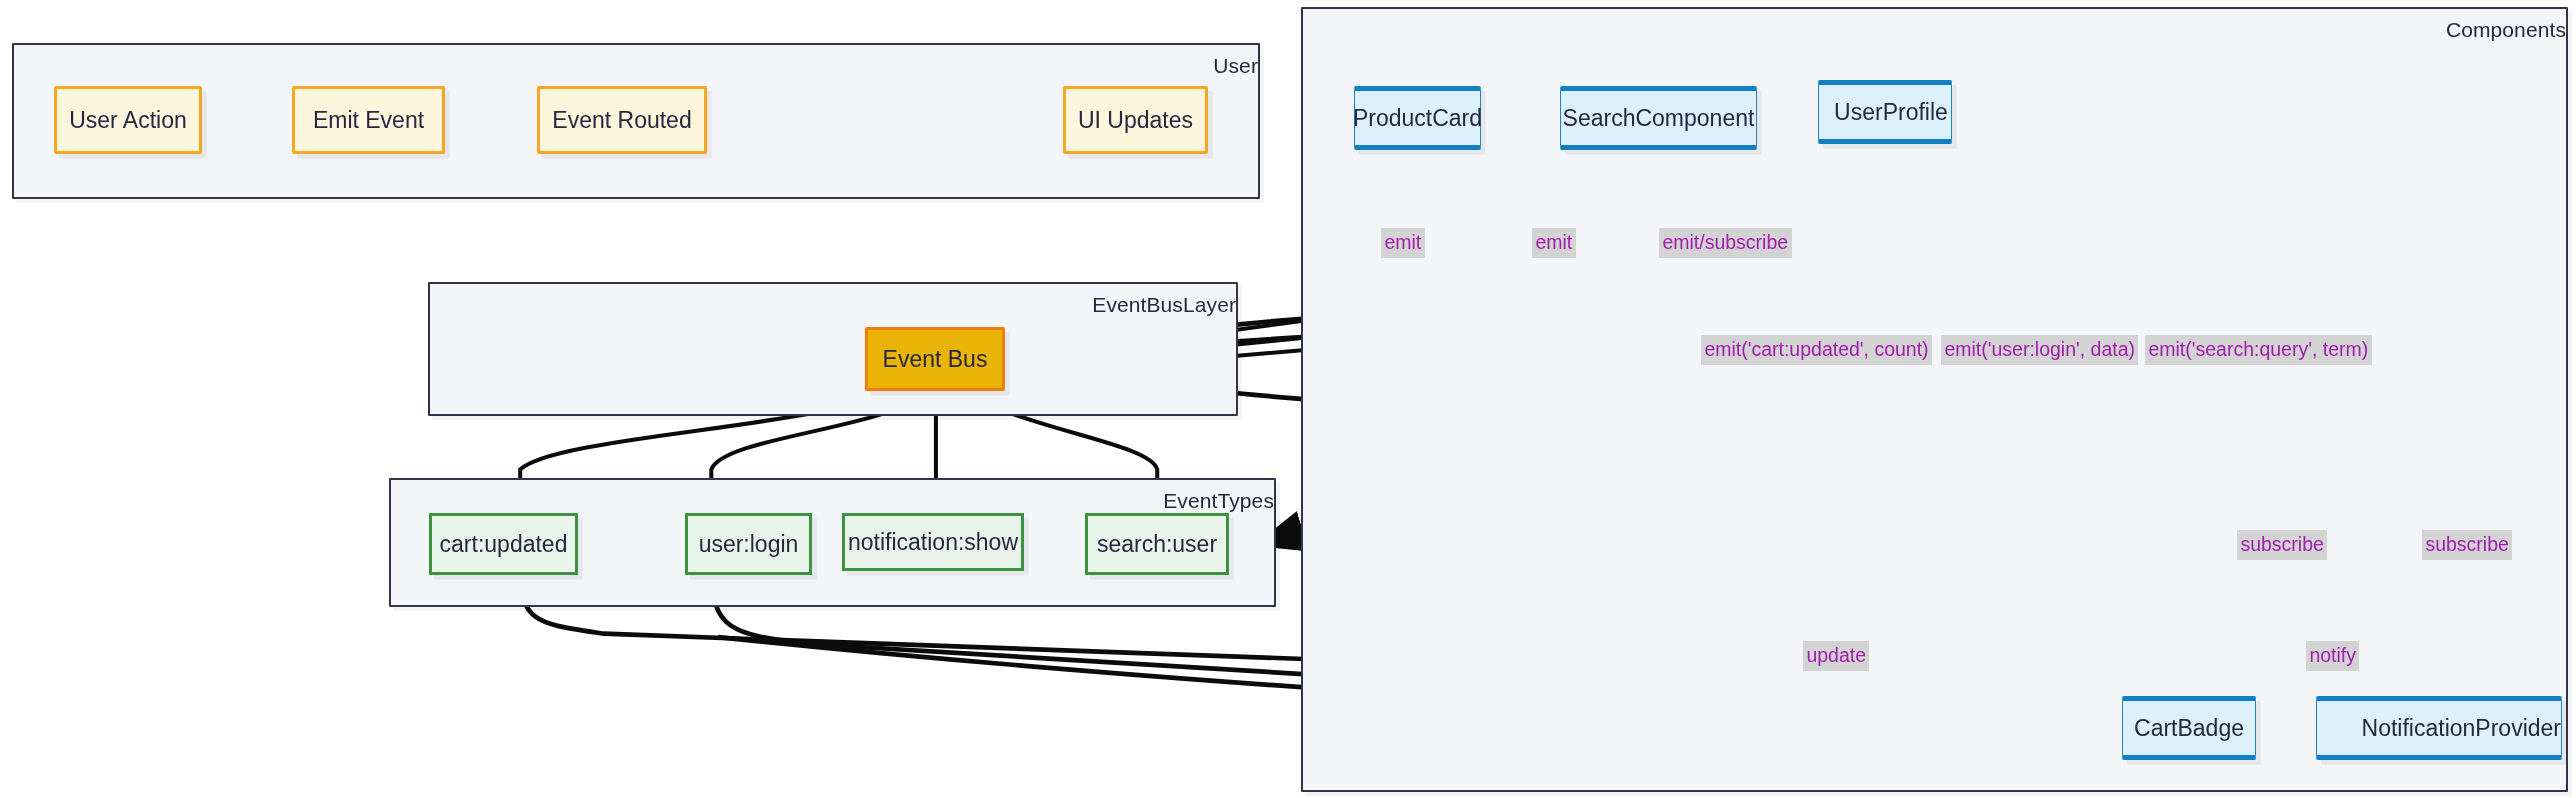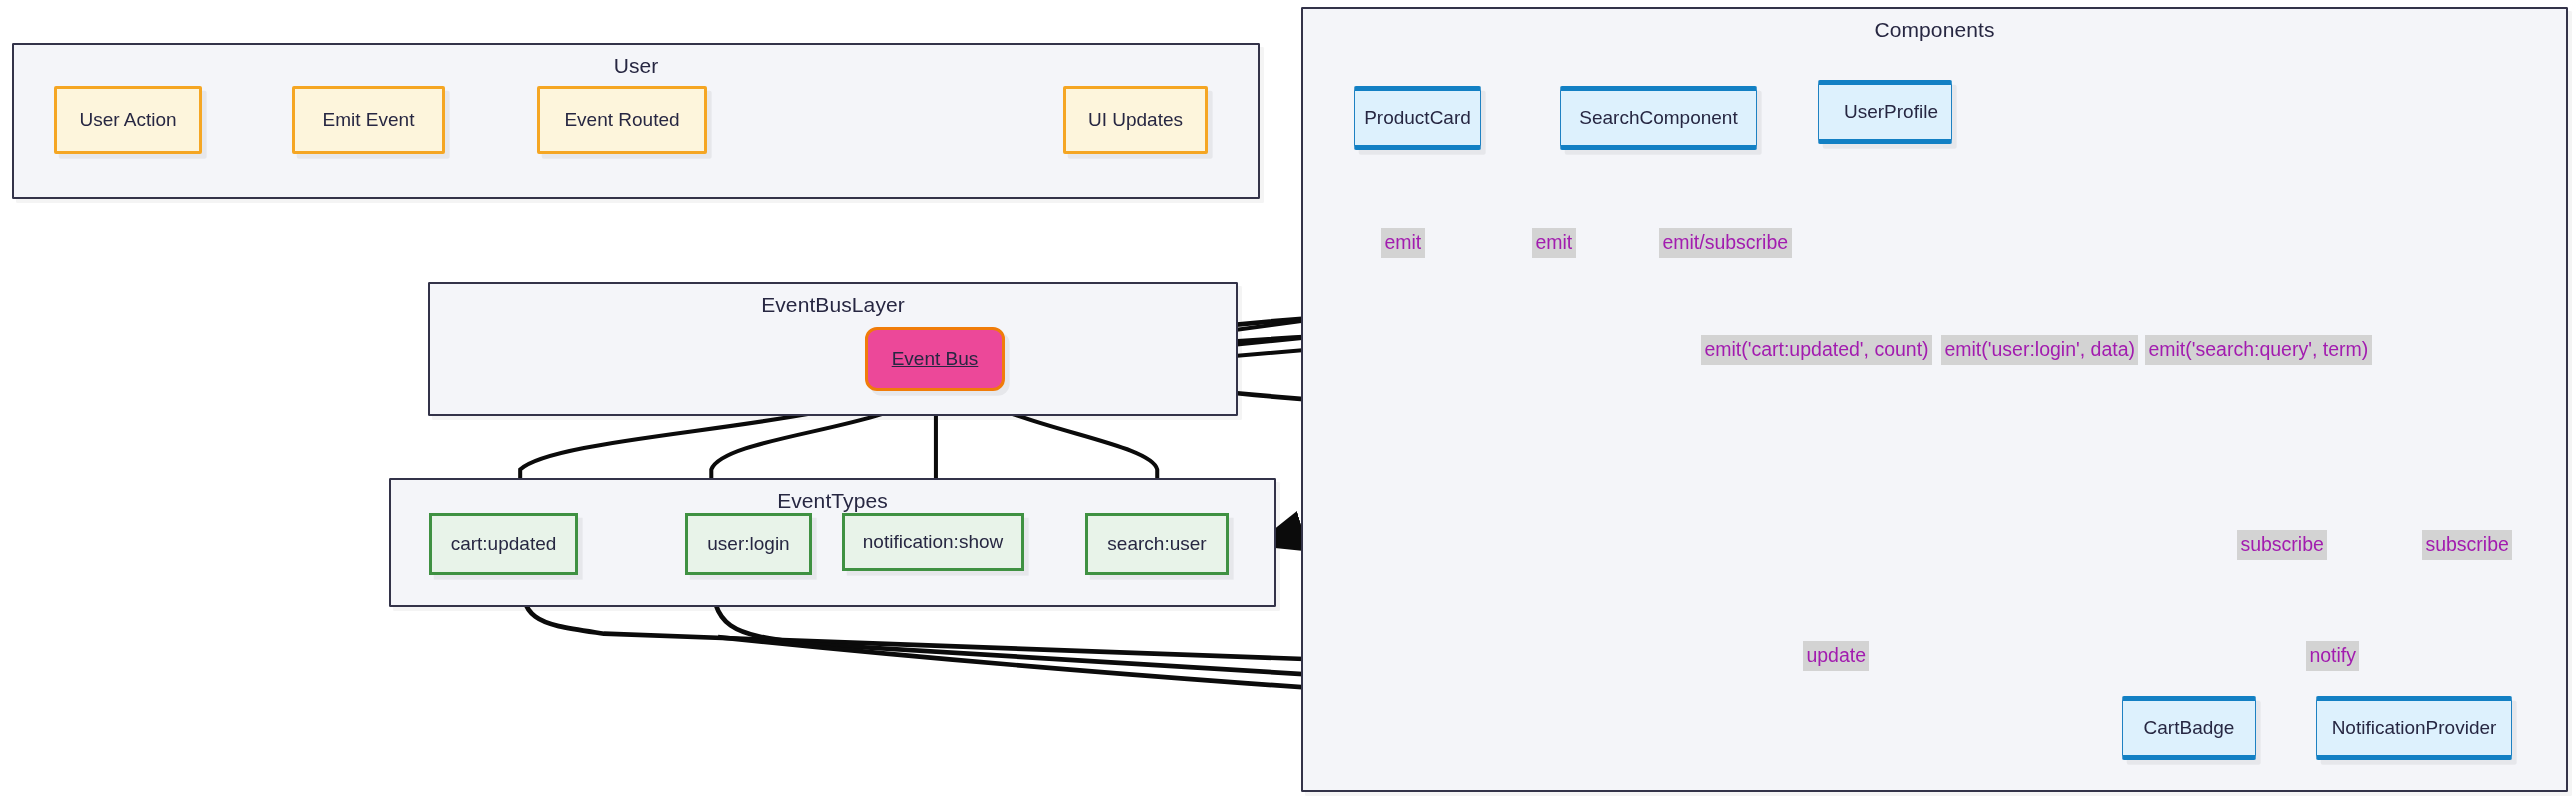--- a/index.html
+++ b/index.html
@@ -31,34 +31,34 @@
     border: 2px solid #333349;
     border-radius: 1.3px;
     box-shadow: 4px 4px 0 0 rgba(0,0,0,0.045);
     box-sizing: border-box;
   }
   .cluster-title {
     position: absolute;
     top: 9.4px;
     left: 0;
     width: 100%;
-    text-align: center;
+    text-align: right;
     font-size: 21px;
     color: #272742;
     letter-spacing: 0.1px;
     white-space: nowrap;
   }
   
   .node {
     position: absolute;
     box-sizing: border-box;
     display: flex;
     align-items: center;
     justify-content: center;
-    font-size: 19px;
+    font-size: 23px;
     color: #272742;
     white-space: nowrap;
     box-shadow: 4.7px 4.7px 0 0 rgba(0,0,0,0.055);
   }
   .node.flow {
     background: #fdf5dc;
     border: 3.4px solid #f5a623;
     border-radius: 2px;
   }
   .node.green {
@@ -67,24 +67,23 @@
     border-radius: 0;
   }
   .node.blue {
     background: #ddf1fd;
     border: 1.3px solid #1e81c2;
     border-top: 5.4px solid #1280c4;
     border-bottom: 5.4px solid #1280c4;
     border-radius: 2px;
   }
   .node.bus {
-    background: #ec4899;
+    background: #eab308;
     border: 3.4px solid #f07c0a;
-    border-radius: 12px;
-    text-decoration: underline;
+    border-radius: 2px;
   }
   
   .elabel {
     position: absolute;
     background: #d3d3d3;
     color: #a21caf;
     font-size: 19.5px;
     line-height: 1.0;
     padding: 4.7px 3.4px 6px 3.4px;
     white-space: nowrap;
@@ -185,21 +184,21 @@
   </div>
   <div class="node blue" style="left:1560px; top:86px; width:197px; height:64px;">
     <span>SearchComponent</span>
   </div>
   <div class="node blue" style="left:1818px; top:80px; width:134px; height:64px;padding-left:12px;">
     <span>UserProfile</span>
   </div>
   <div class="node blue" style="left:2122px; top:696px; width:134px; height:64px;">
     <span>CartBadge</span>
   </div>
-  <div class="node blue" style="left:2316px; top:696px; width:196px; height:64px;">
+  <div class="node blue" style="left:2316px; top:696px; width:246px; height:64px;justify-content:flex-end;">
     <span>NotificationProvider</span>
   </div>
 
   <div class="cluster" style="left:428px; top:282px; width:810px; height:134px;">
     <div class="cluster-title">EventBusLayer</div>
   </div>
   <div class="node bus" style="left:865px; top:327px; width:140px; height:64px;">
     <span>Event Bus</span>
   </div>
 

